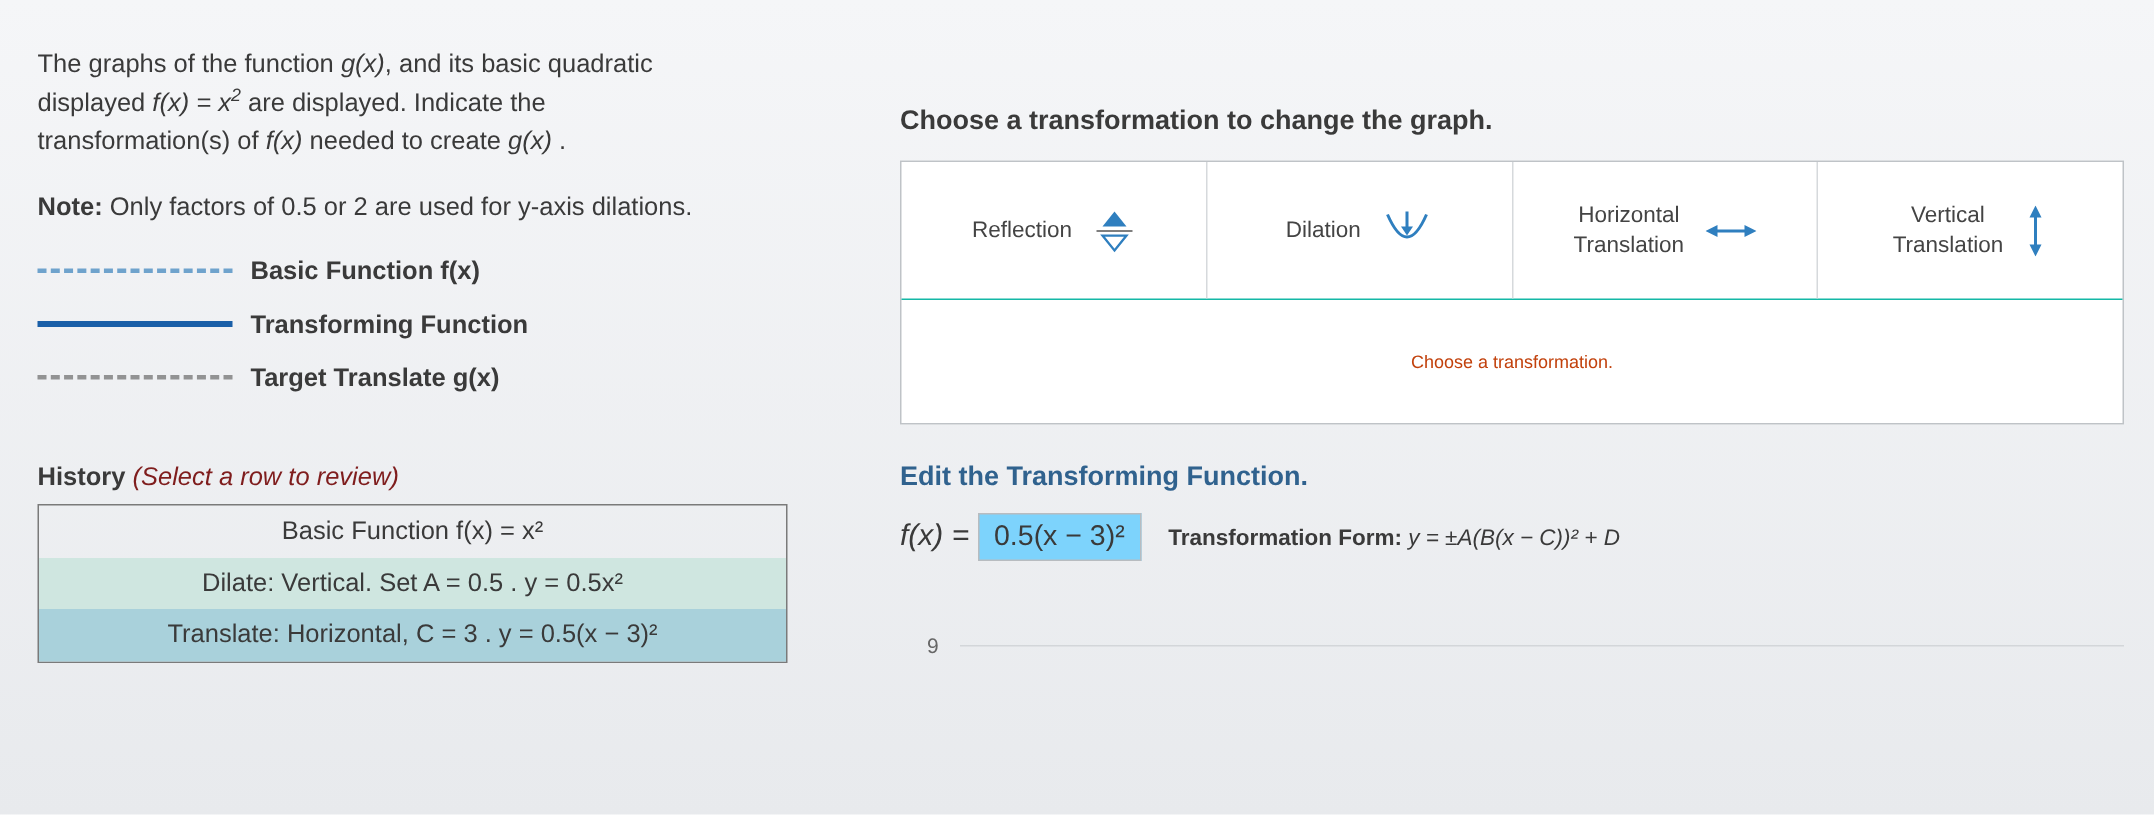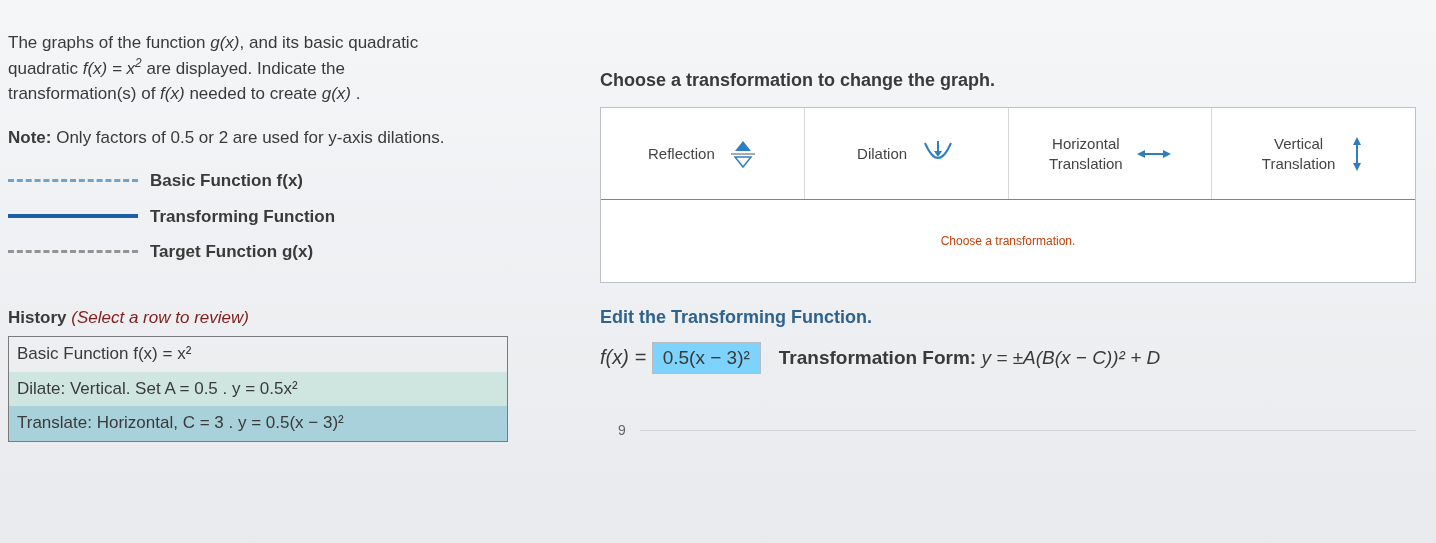--- a/index.html
+++ b/index.html
@@ -8,21 +8,21 @@
       background: linear-gradient(180deg, #f5f6f8 0%, #e8eaed 100%);
       width: 1436px;
       height: 543px;
       display: flex;
       color: #3a3a3a;
       overflow: hidden;
       padding-top: 20px;
     }
     .left-panel {
       width: 590px;
-      padding: 10px 18px 0 8px;
+      padding: 10px 18px 0 25px;
       font-size: 17px;
       line-height: 1.5;
     }
     .right-panel {
       flex: 1;
       padding: 10px 20px 0 10px;
     }
     .intro { margin-bottom: 18px; }
     .note { margin-bottom: 18px; }
     .note b { font-weight: 700; }
@@ -41,20 +41,21 @@
     }
     .dashed-blue { border-top: 3px dashed #1a6fb3; opacity:.6; }
     .solid-blue  { border-top: 4px solid #1a5fa8; }
     .dashed-gray { border-top: 3px dashed #555; opacity:.6; }
     .history-label { font-size: 17px; margin-bottom: 6px; }
     .history-label .hint { font-style: italic; color:#7f1d1d;}
     .history-box {
       border: 1px solid #7a7a7a;
       width: 500px;
       font-size: 17px;
+      text-align: center;
     }
     .history-row {
       padding: 4px 8px;
       border-bottom: 1px solid rgba(0,0,0,0);
     }
     .history-row.sel1 { background:#cfe6e0; }
     .history-row.sel2 { background:#a9d1db; }
 
     .right-title {
       font-weight: 700;
@@ -104,21 +105,21 @@
       gap: 18px;
       font-size: 20px;
     }
     .fx-box {
       border: 1px solid #b8bcc0;
       background: #7dd3fc;
       padding: 4px 10px;
       font-size: 19px;
       display:inline-block;
     }
-    .tform { font-size: 19px; }
+    .tform { font-size: 15px; }
     sup { font-size: .7em; vertical-align: super; line-height:0;}
     .ital { font-style: italic; }
 
     .graph-area {
       margin-top: 40px;
       height: 40px;
       position: relative;
     }
     .axis-num {
       position:absolute; left:18px; top:8px;
@@ -128,40 +129,40 @@
       position:absolute; left:40px; right:0; top:16px;
       border-top:1px solid #d3d6d9;
     }
   </style>
 </head>
 <body>
 
 <div class="left-panel">
   <div class="intro">
     <span>The graphs of the function </span><span class="ital">g(x)</span><span>, and its basic quadratic</span><br>
-    <span>quadratic </span><span class="ital">f(x) = x</span><sup class="ital">2</sup><span> are displayed. Indicate the</span><br>
+    <span>displayed </span><span class="ital">f(x) = x</span><sup class="ital">2</sup><span> are displayed. Indicate the</span><br>
     <span>transformation(s) of </span><span class="ital">f(x)</span><span> needed to create </span><span class="ital">g(x)</span><span> .</span>
   </div>
 
   <div class="note">
     <b>Note:</b><span> Only factors of 0.5 or 2 are used for y-axis dilations.</span>
   </div>
 
   <div class="legend">
     <div class="legend-row">
       <div class="line-sample dashed-blue"></div>
       <span>Basic Function f(x)</span>
     </div>
     <div class="legend-row">
       <div class="line-sample solid-blue"></div>
       <span>Transforming Function</span>
     </div>
     <div class="legend-row">
       <div class="line-sample dashed-gray"></div>
-      <span>Target Function g(x)</span>
+      <span>Target Translate g(x)</span>
     </div>
   </div>
 
   <div class="history-label">
     <b>History</b><span class="hint"> (Select a row to review)</span>
   </div>
   <div class="history-box">
     <div class="history-row">Basic Function f(x) = x²</div>
     <div class="history-row sel1">Dilate: Vertical. Set A = 0.5 . y = 0.5x²</div>
     <div class="history-row sel2">Translate: Horizontal, C = 3 . y = 0.5(x − 3)²</div>

